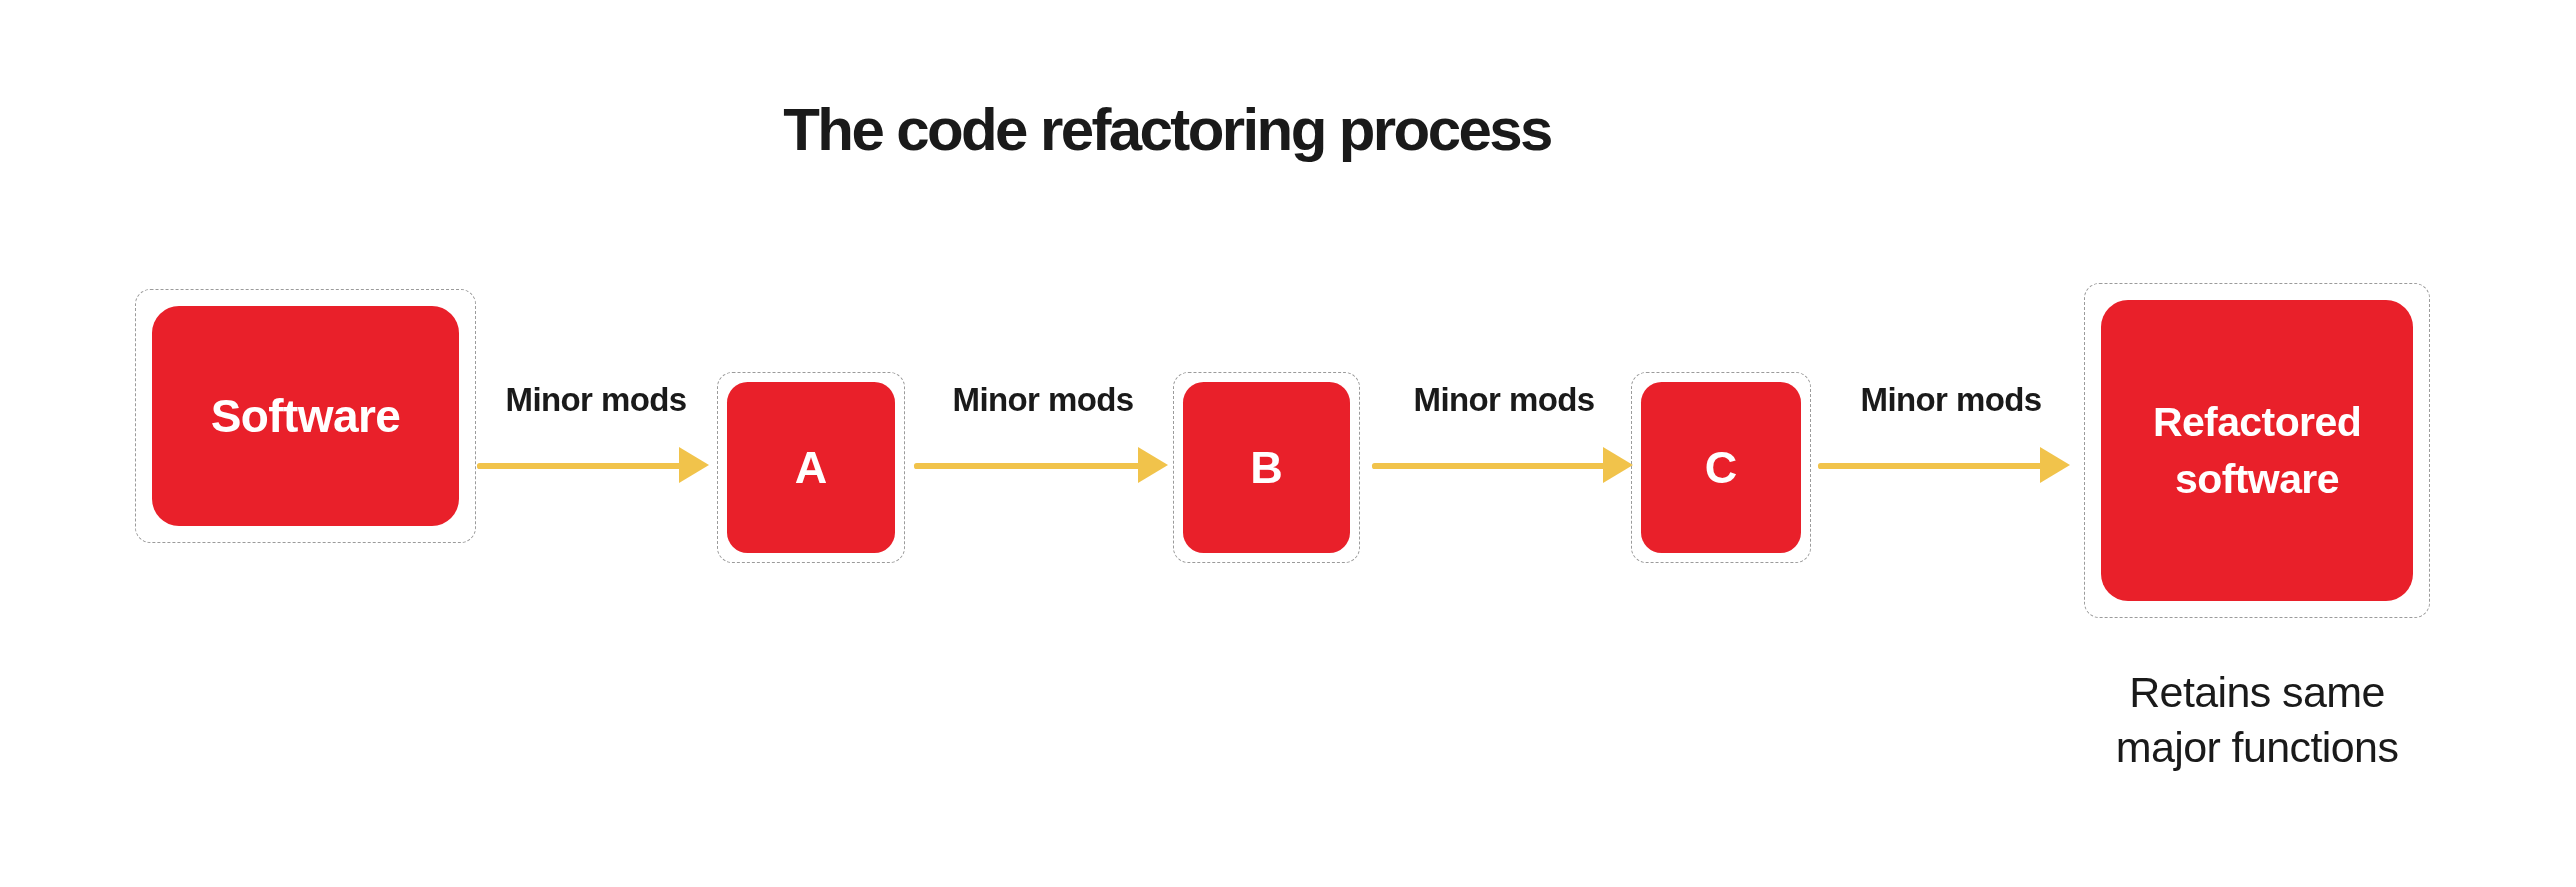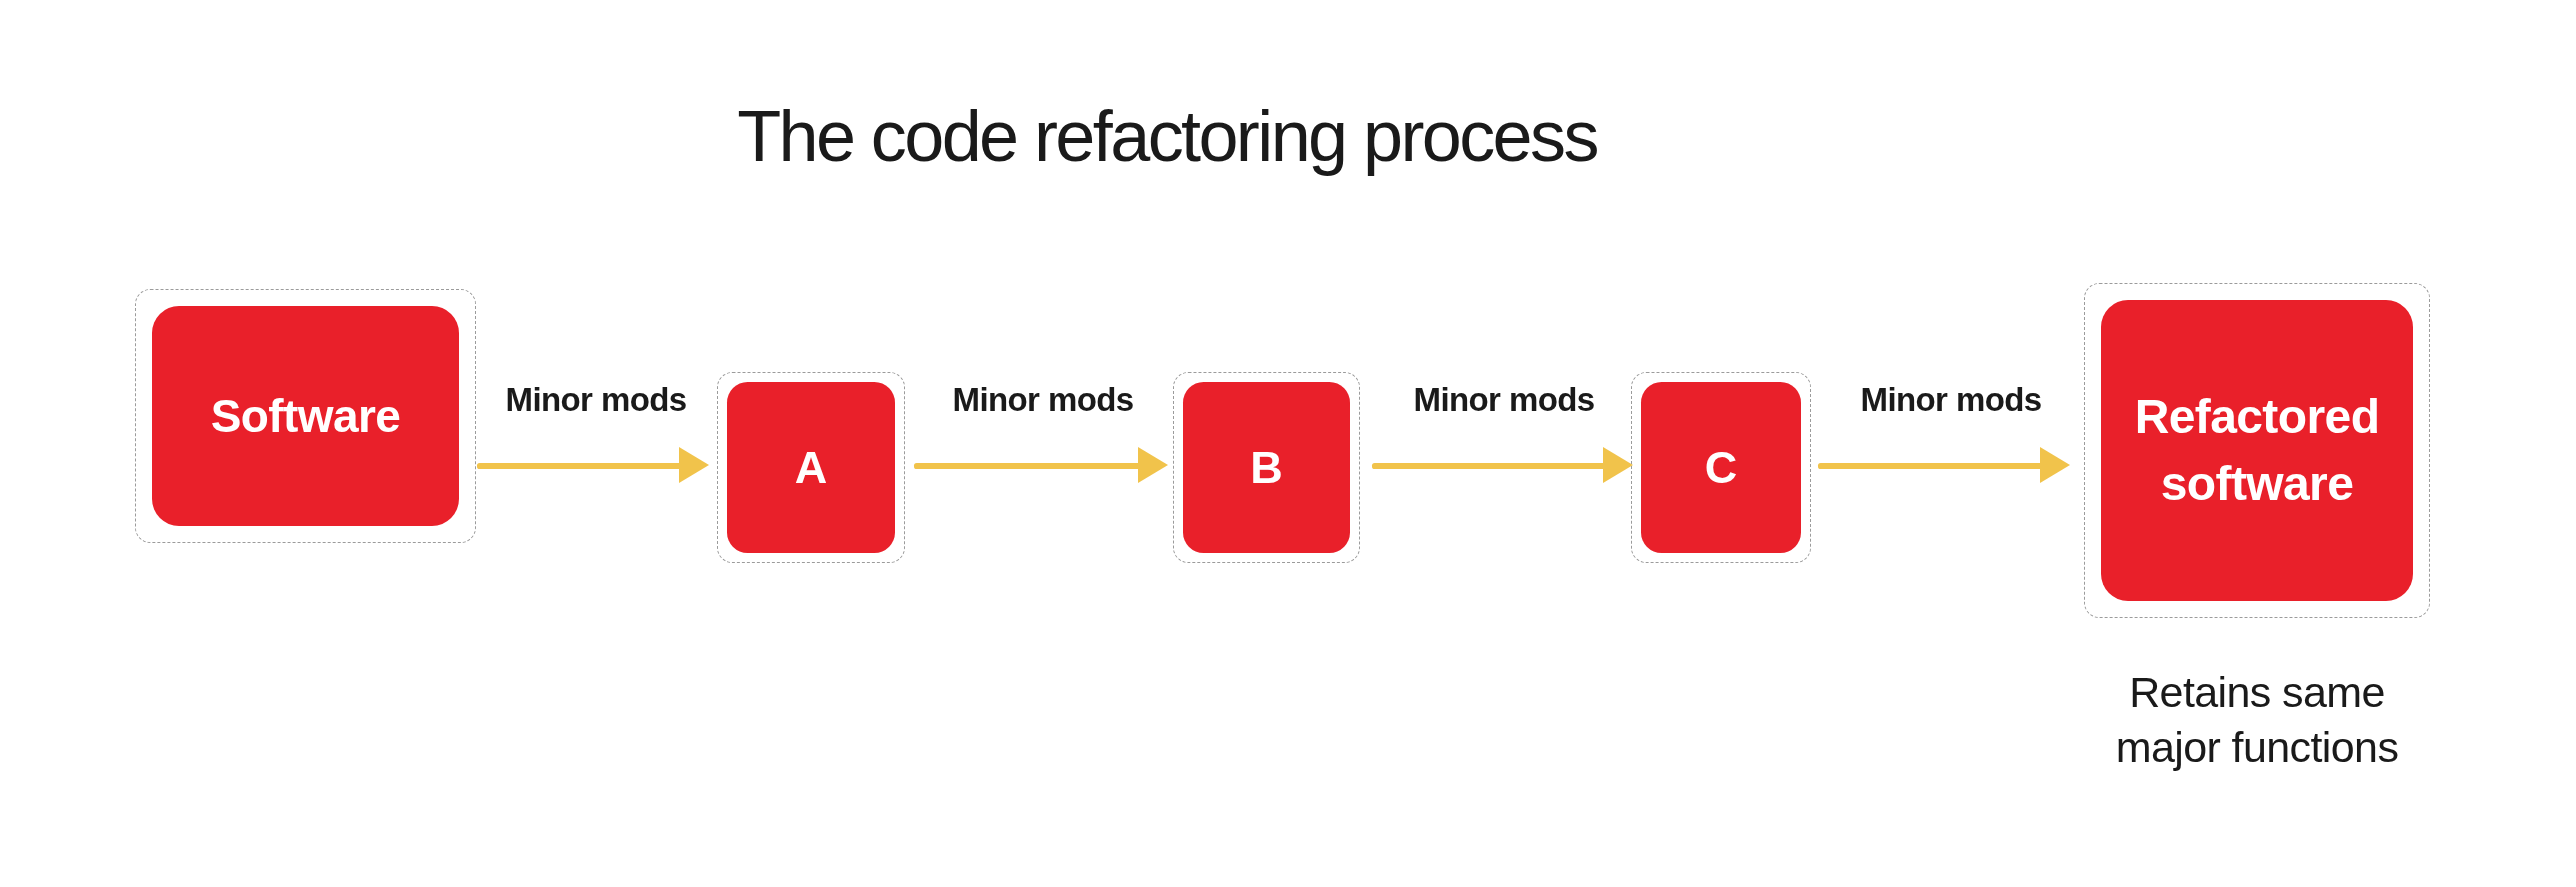--- a/index.html
+++ b/index.html
@@ -20,22 +20,22 @@
     color:var(--text-dark);
   }
 
   
   .title{
     position:absolute;
     top:97px;
     left:1167px;
     transform:translateX(-50%);
     white-space:nowrap;
-    font-size:72px;
-    font-weight:400;
+    font-size:60px;
+    font-weight:700;
     letter-spacing:-2.6px;
     line-height:1.1;
     color:var(--text-dark);
   }
 
   
   .group{
     position:absolute;
     border:1.9px dashed var(--dashed-border);
     border-radius:15.5px;
@@ -53,21 +53,21 @@
   .group.large .redbox{inset:16px;border-radius:27px;}
   .group.small .redbox{inset:9px;border-radius:20.6px;}
 
   .n-software{left:135px;top:289px;width:341px;height:254px;}
   .n-software .redbox{font-size:46px;letter-spacing:-0.6px;}
   .n-a{left:717px;top:372px;width:188px;height:191px;}
   .n-b{left:1173px;top:372px;width:187px;height:191px;}
   .n-c{left:1631px;top:372px;width:180px;height:191px;}
   .group.small .redbox{font-size:45px;}
   .n-refactored{left:2084px;top:283px;width:346px;height:335px;}
-  .n-refactored .redbox{font-size:48px;line-height:1.38;letter-spacing:-0.6px;padding:0 40px;}
+  .n-refactored .redbox{font-size:41px;line-height:1.38;letter-spacing:-0.6px;padding:0 40px;}
 
   
   .arrow{position:absolute;height:37px;top:447px;}
   .arrow .shaft{
     position:absolute;
     left:0;top:15.5px;height:6.4px;right:26px;
     background:var(--arrow-yellow);
     border-radius:2.6px;
   }
   .arrow .head{

